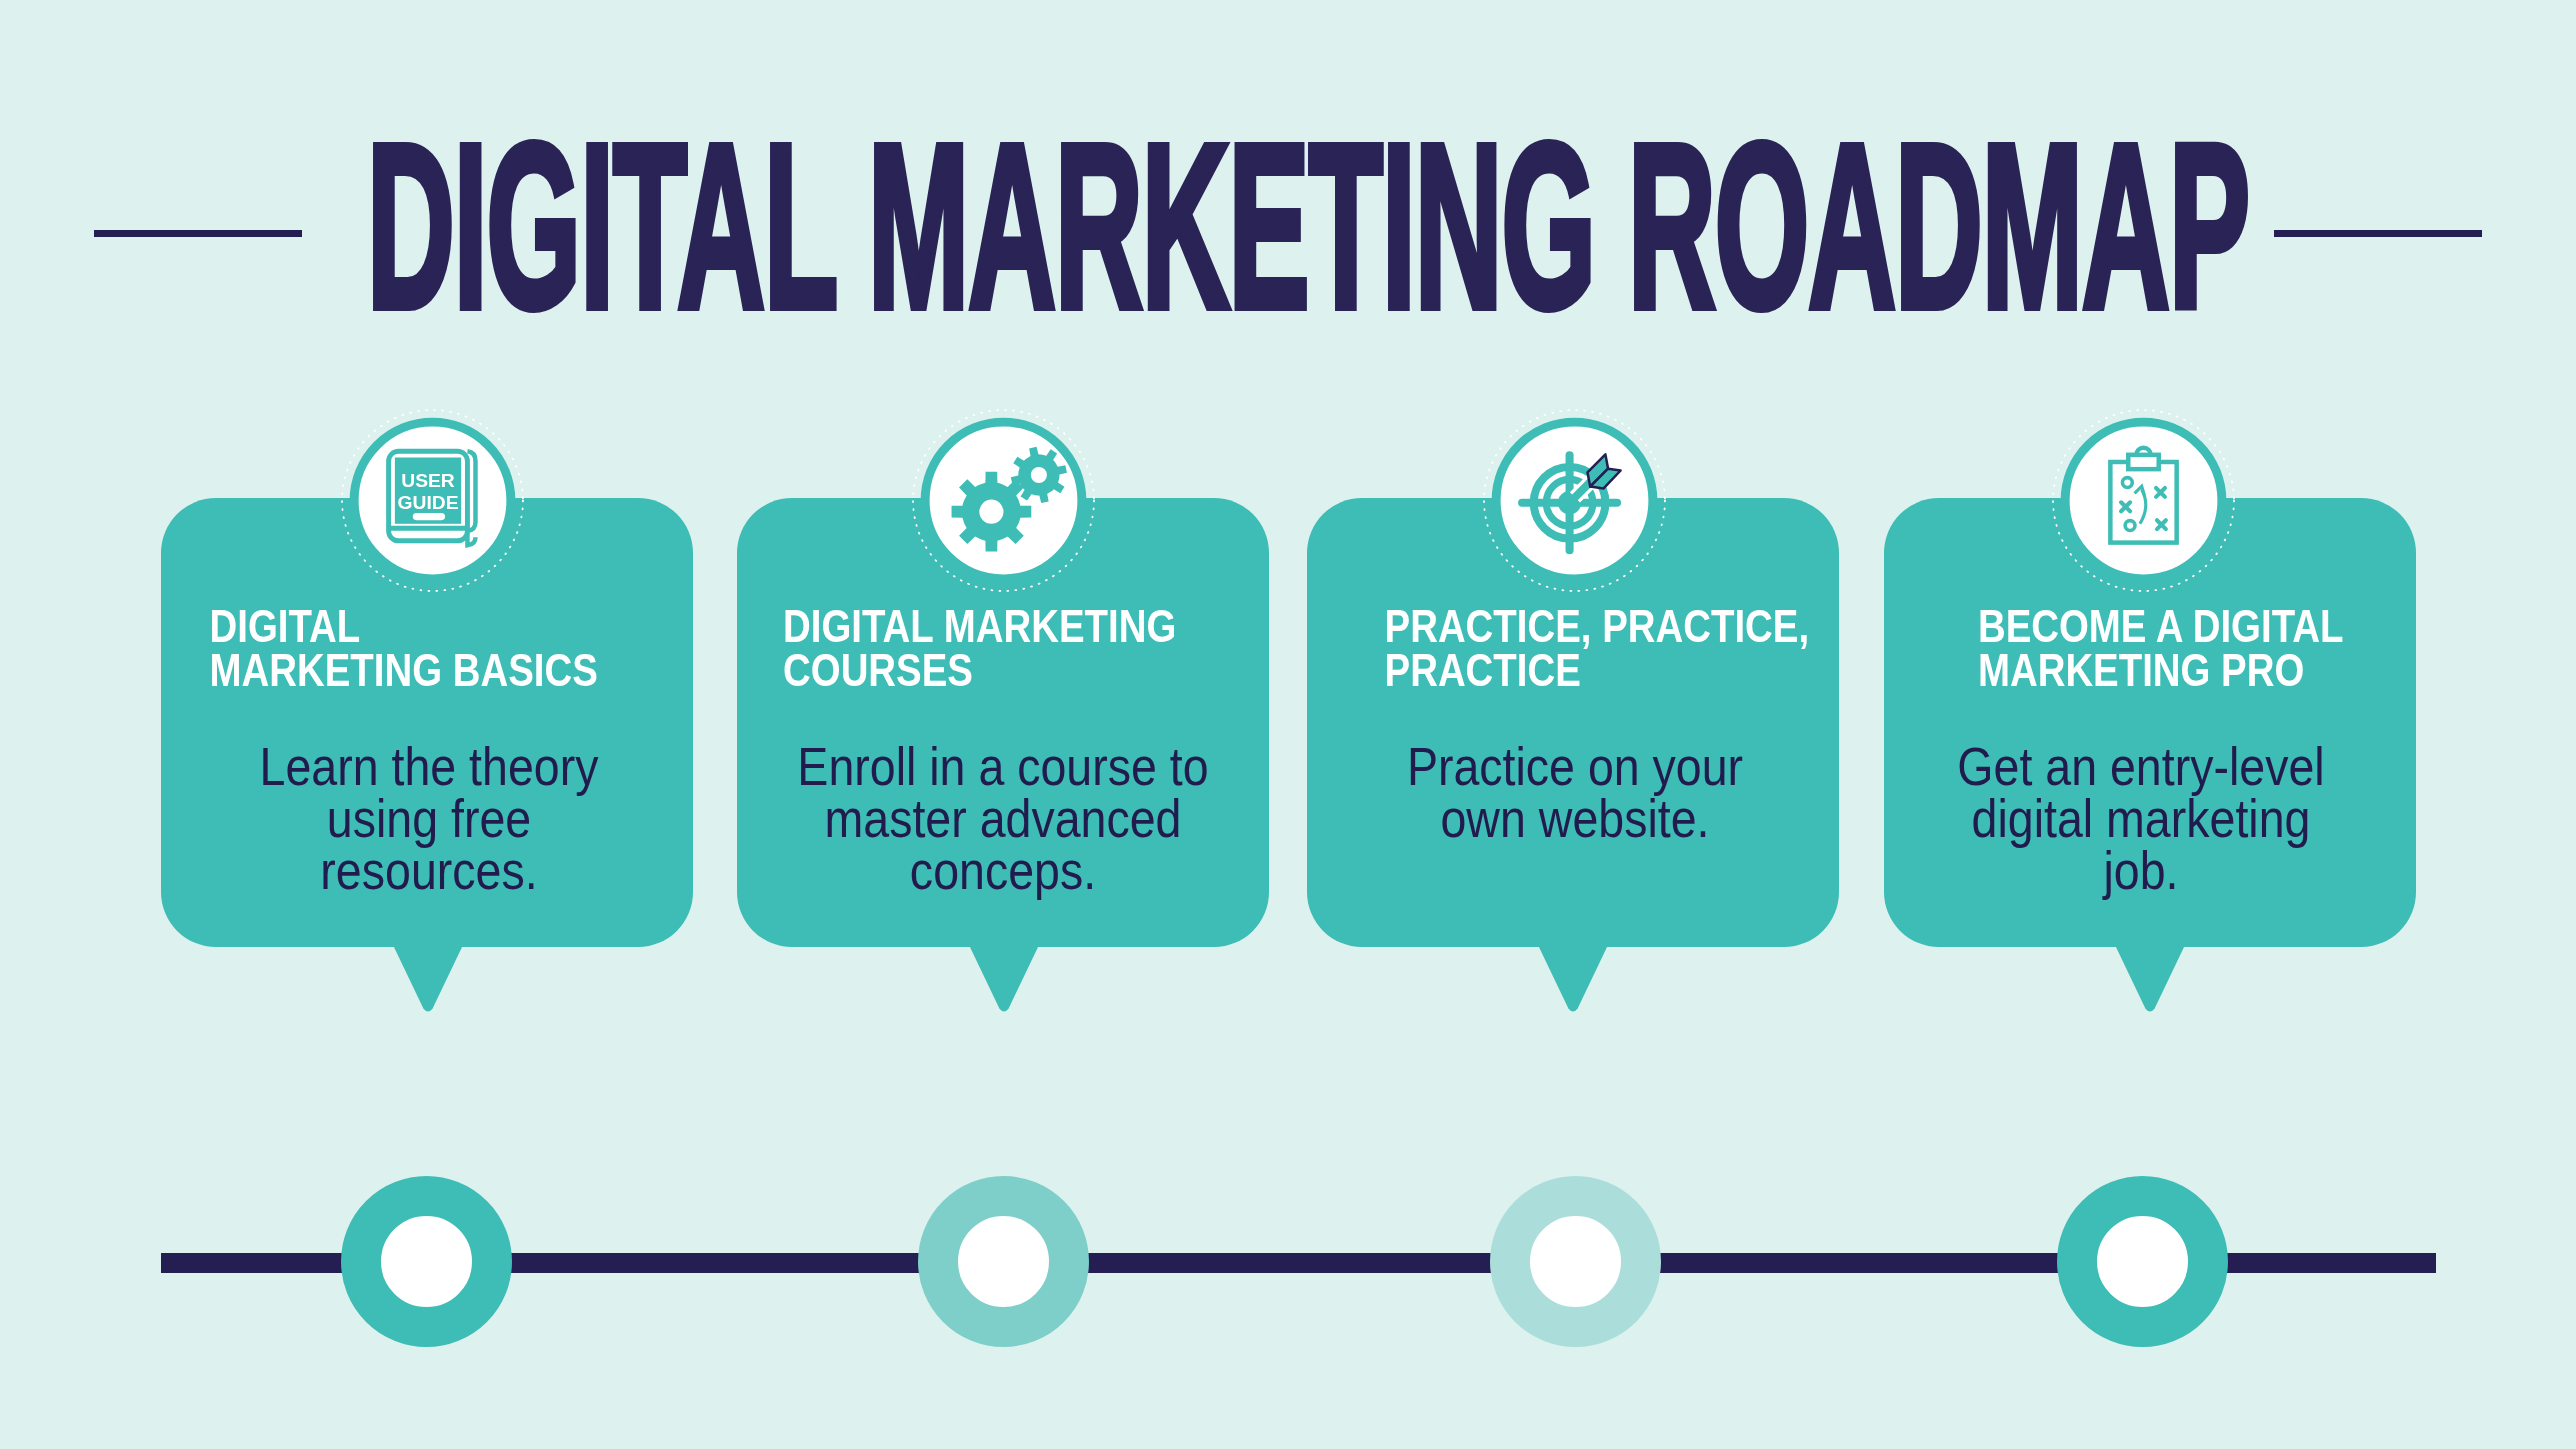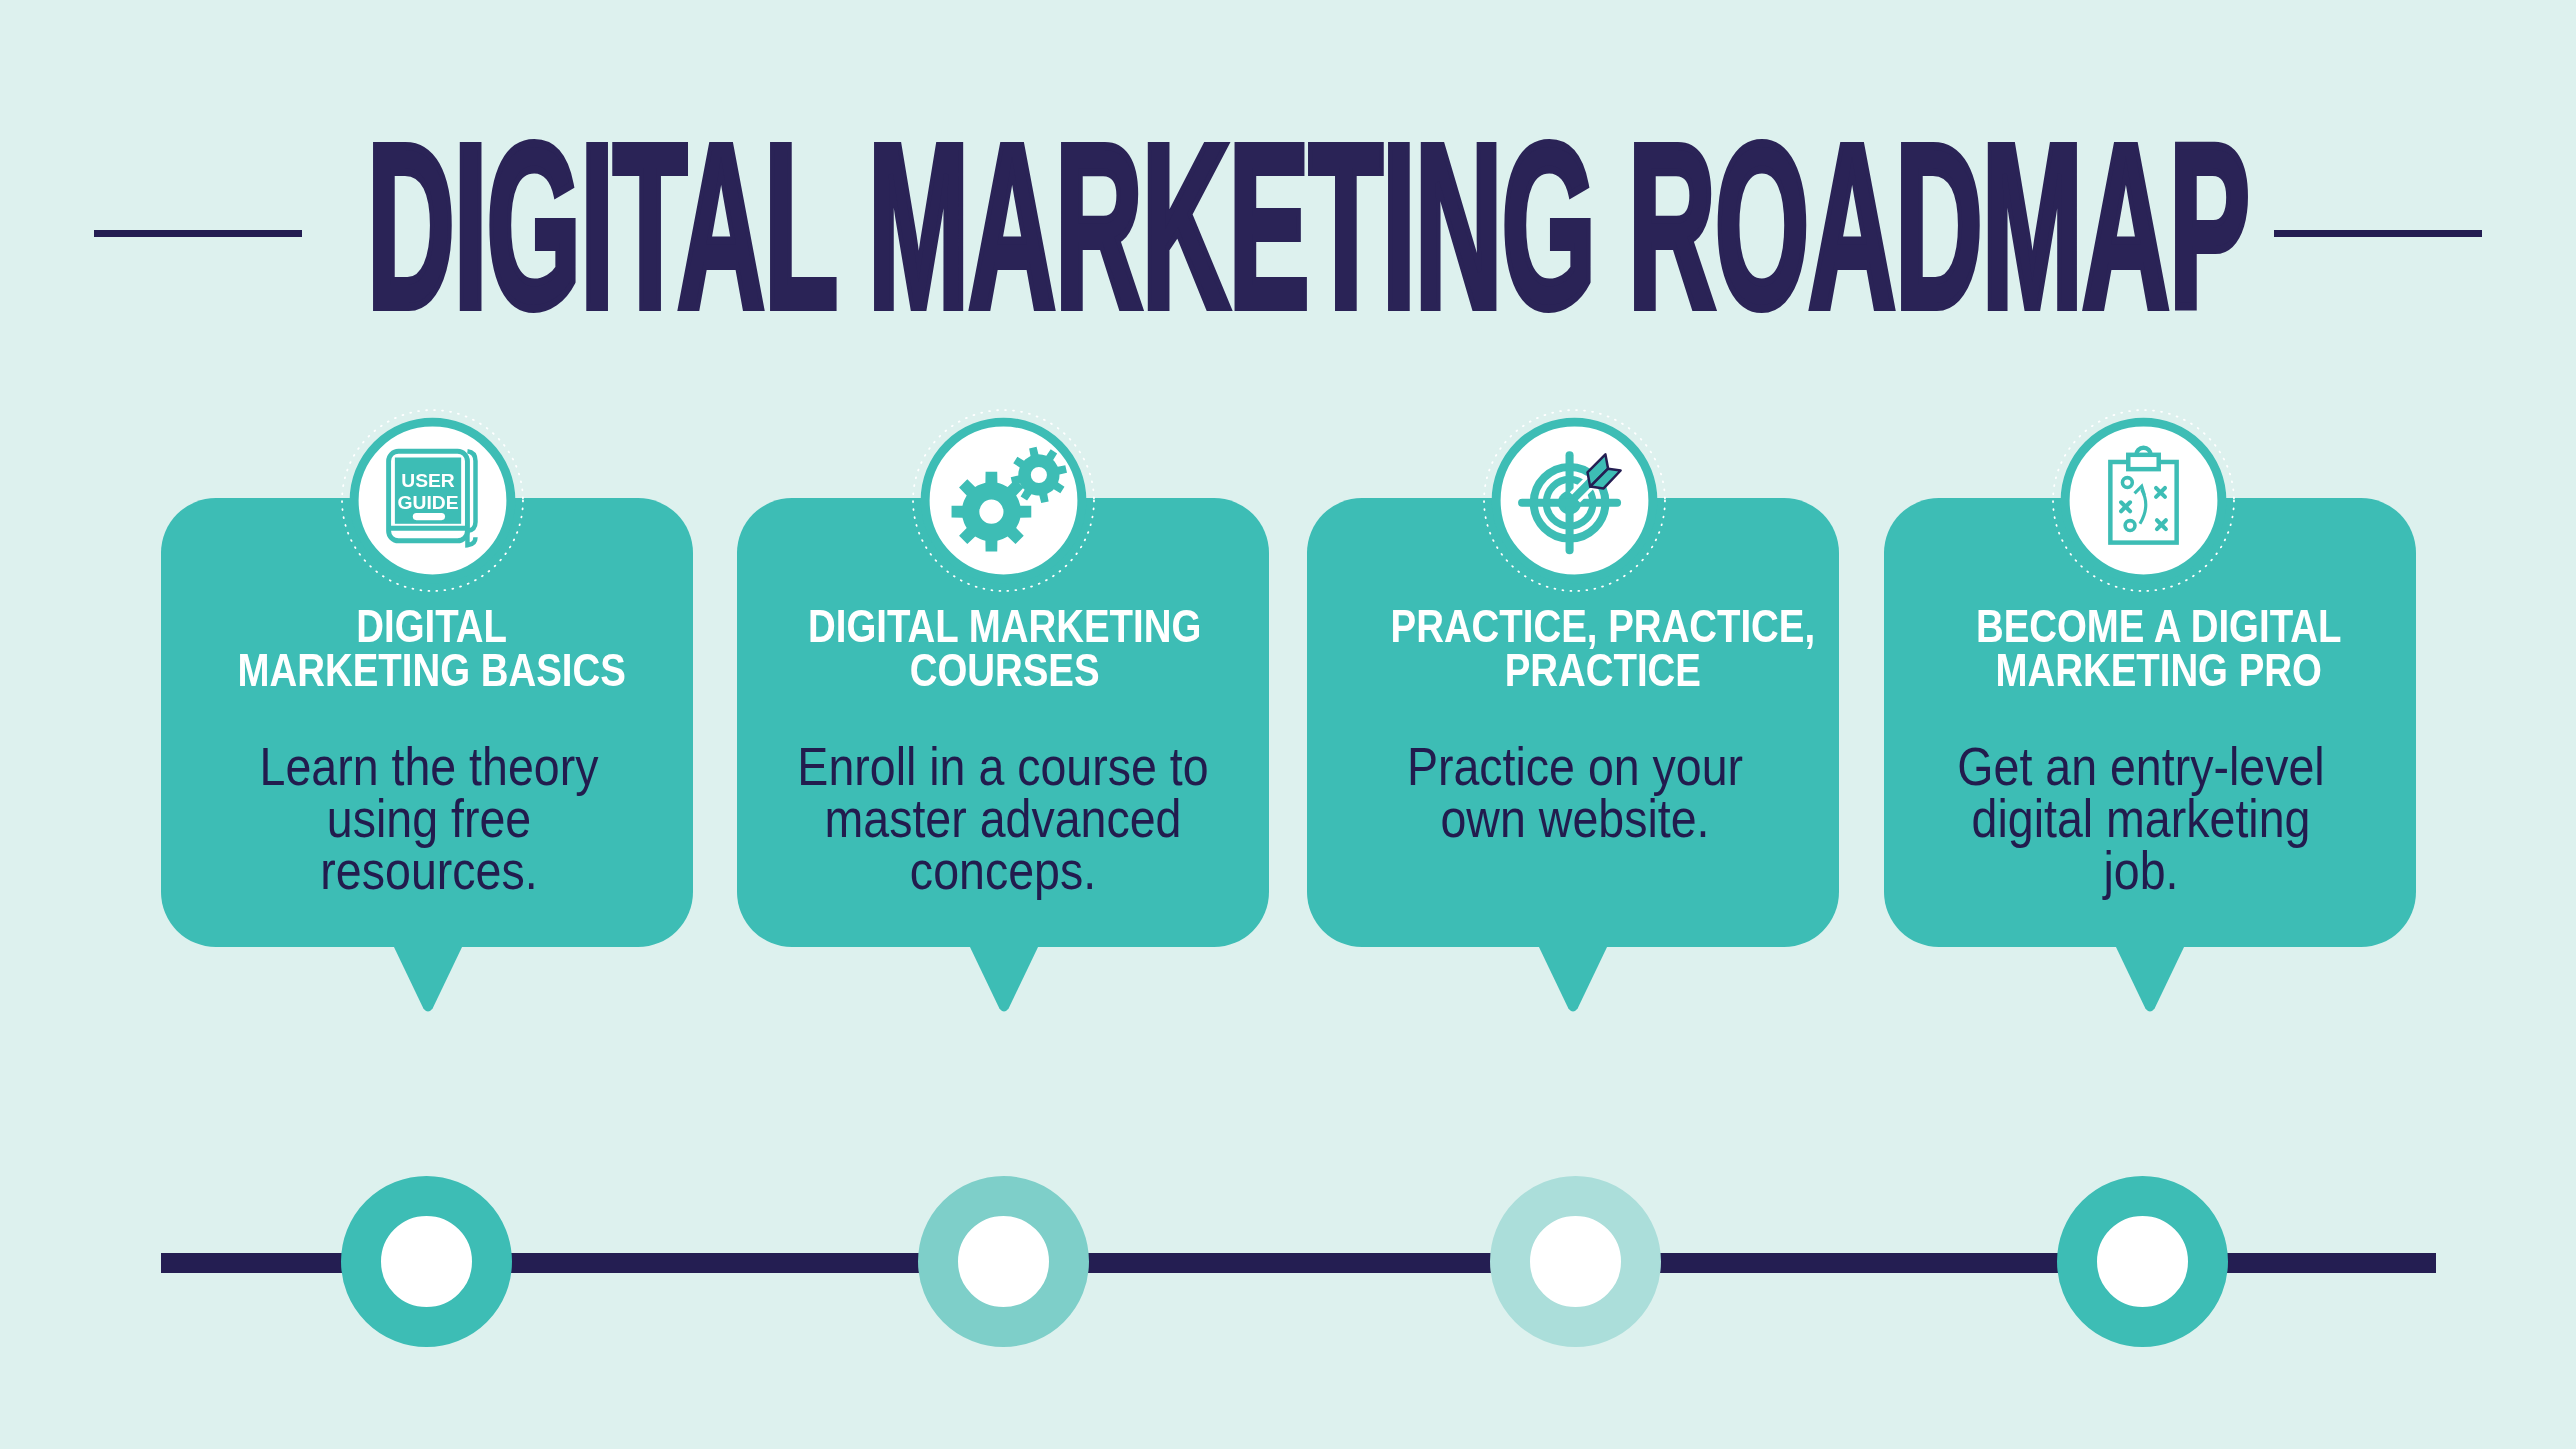--- a/index.html
+++ b/index.html
@@ -5,21 +5,21 @@
   html,body{margin:0;padding:0;}
   body{width:2576px;height:1449px;background:#ddf1ee;position:relative;overflow:hidden;
        font-family:"Liberation Sans", sans-serif;}
   .dash{position:absolute;height:7.2px;background:#241e52;}
   #title{position:absolute;left:367px;top:111px;font-weight:bold;color:#2a2356;
          font-size:233px;line-height:231px;white-space:nowrap;}
   #title span{display:inline-block;transform:scaleX(0.5214);transform-origin:0 50%;
               letter-spacing:-1.8px;-webkit-text-stroke:8px #2a2356;}
   .card{position:absolute;top:498px;width:532px;height:449px;background:#3dbdb5;border-radius:55px;}
   .tail{position:absolute;top:945px;}
-  .hdr{position:absolute;width:532px;text-align:center;color:#ffffff;font-weight:bold;
+  .hdr{position:absolute;width:532px;text-align:left;color:#ffffff;font-weight:bold;
        font-size:47px;line-height:44px;top:604px;}
   .hdr span{display:inline-block;transform:scaleX(0.817);transform-origin:50% 50%;white-space:nowrap;}
   .bod{position:absolute;width:532px;text-align:center;color:#221c4e;
        font-size:53px;line-height:52px;top:741px;transform:scaleX(0.878);transform-origin:50% 50%;}
   .icirc{position:absolute;top:406px;}
   .tl-line{position:absolute;left:161px;top:1253px;width:2275px;height:19.7px;background:#241e52;}
   .tl-dot{position:absolute;top:1176px;width:91px;height:91px;border-radius:50%;
           background:#ffffff;box-sizing:content-box;border:40px solid #3dbdb5;}
 </style>
 </head>
@@ -42,21 +42,21 @@
   <svg class="tail" style="left:1538px;" width="70" height="70" viewBox="0 0 78 78">
     <path d="M0,0 L78,0 L44,71 Q39,77 34,71 Z" fill="#3dbdb5"></path>
   </svg>
   <svg class="tail" style="left:2115px;" width="70" height="70" viewBox="0 0 78 78">
     <path d="M0,0 L78,0 L44,71 Q39,77 34,71 Z" fill="#3dbdb5"></path>
   </svg>
 
   <div class="hdr" style="left:166px;"><span>DIGITAL<br>MARKETING BASICS</span></div>
   <div class="hdr" style="left:739px;"><span>DIGITAL MARKETING<br>COURSES</span></div>
   <div class="hdr" style="left:1337px;"><span>PRACTICE, PRACTICE,<br>PRACTICE</span></div>
-  <div class="hdr" style="left:1893px;"><span>BECOME A DIGITAL<br>MARKETING PRO</span></div>
+  <div class="hdr" style="left:1937px;"><span>BECOME A DIGITAL<br>MARKETING PRO</span></div>
 
   <div class="bod" style="left:163px;">Learn the theory<br>using free<br>resources.</div>
   <div class="bod" style="left:737px;">Enroll in a course to<br>master advanced<br>conceps.</div>
   <div class="bod" style="left:1309px;">Practice on your<br>own website.</div>
   <div class="bod" style="left:1875px;">Get an entry-level<br>digital marketing<br>job.</div>
 
   <svg class="icirc" style="left:338px;" width="189" height="189" viewBox="0 0 211 211">
     <circle cx="105.5" cy="105.5" r="101" fill="none" stroke="#ffffff" stroke-width="2" stroke-dasharray="1 8" stroke-linecap="round"></circle>
     <circle cx="105.5" cy="105.5" r="87.5" fill="#ffffff" stroke="#3dbdb5" stroke-width="10"></circle>
     <g transform="translate(105.5,105.5)">

